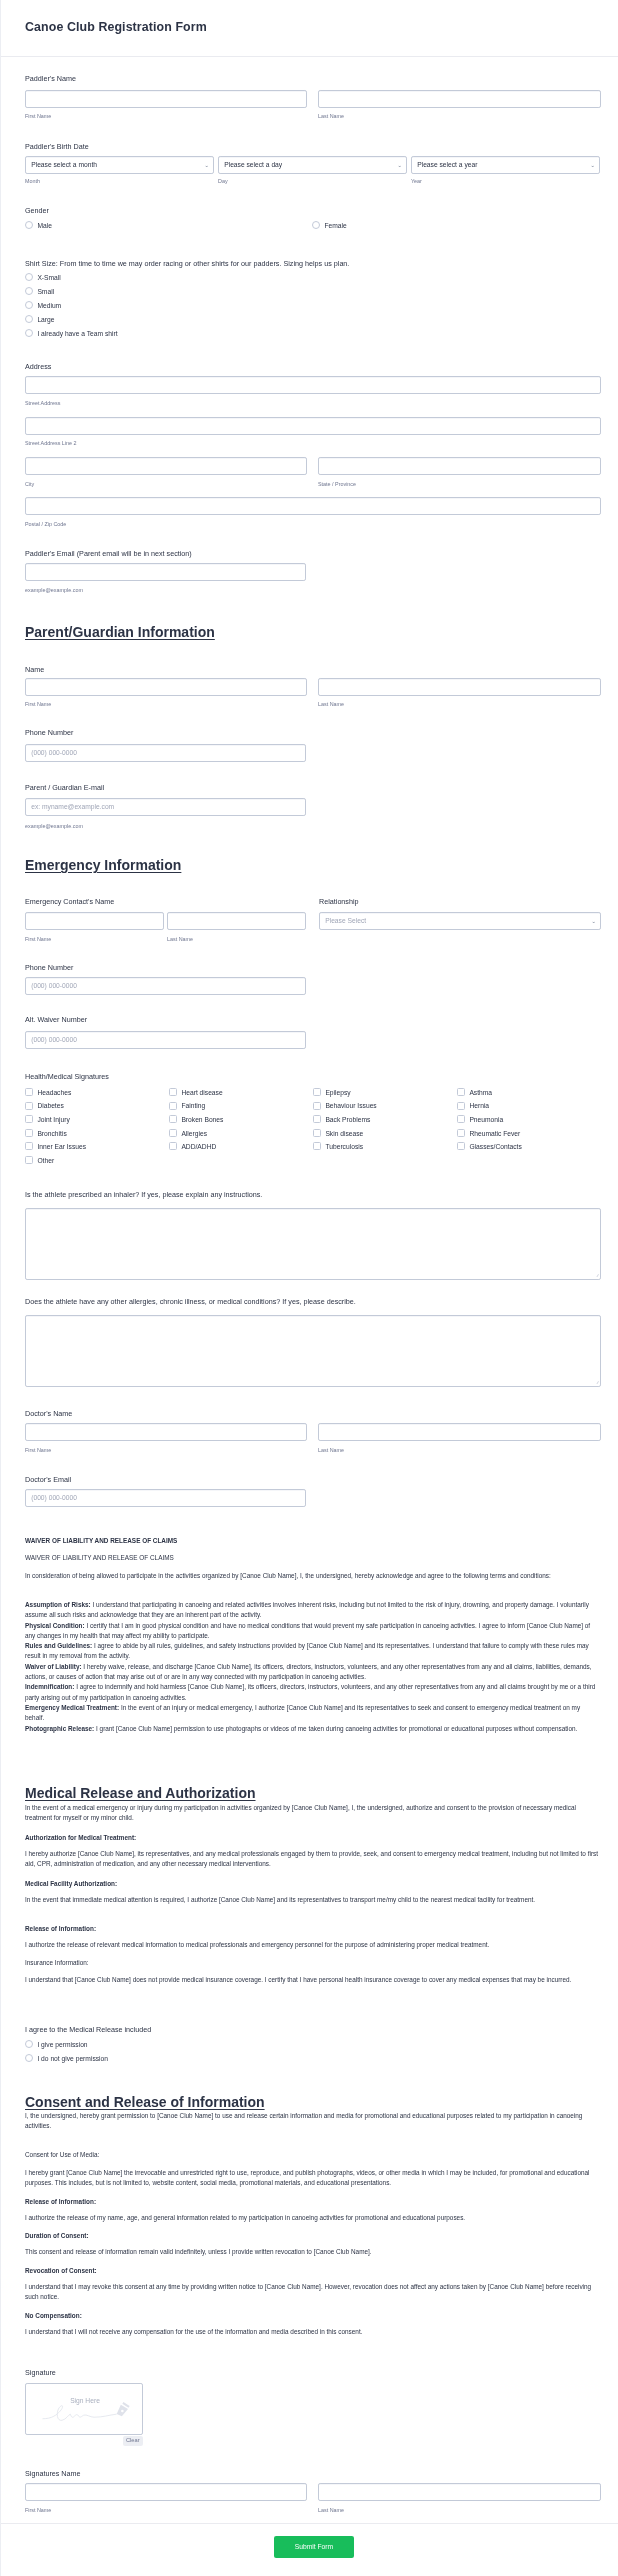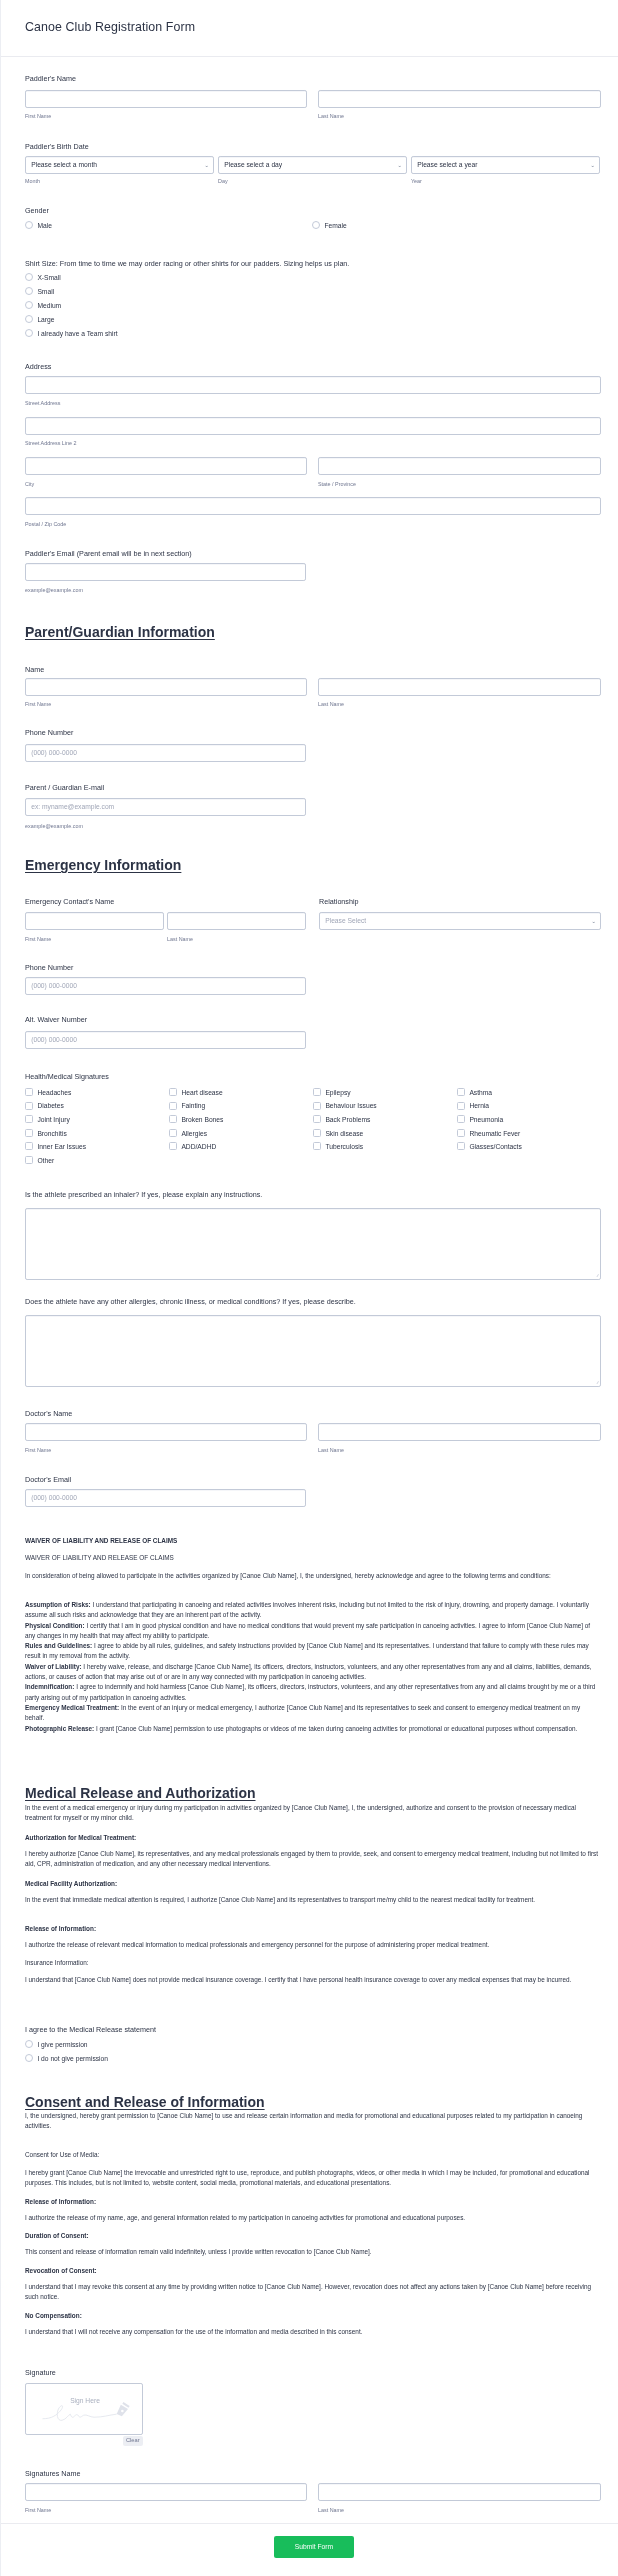--- a/index.html
+++ b/index.html
@@ -1,20 +1,20 @@
 <!DOCTYPE html>
 <html style="font-size:8.3px"><head>
 <meta charset="utf-8">
 <style>
   * { box-sizing: border-box; margin: 0; padding: 0; }
   html, body { width: 619px; background: #ffffff; }
   body { font-family: "Liberation Sans", sans-serif; color: #2c3345; position: relative; height: 2576px; overflow: hidden; }
   .page { position: relative; width: 619px; height: 2576px; border-left: 0.5px solid #eceef3; border-right: 0.5px solid #eceef3; }
   .abs { position: absolute; }
-  .title { left: 24px; top: 19.6px; font-size: 12.4px; font-weight: 400; color: #2c3345; letter-spacing: 0.1px; }
+  .title { left: 24px; top: 19.6px; font-size: 12.4px; font-weight: 700; color: #2c3345; letter-spacing: 0.1px; }
   .divider { left: 0; width: 619px; height: 0.5px; background: #eaebf0; }
   .label { font-size: 7.2px; color: #2c3345; font-weight: 500; }
   .sub { font-size: 5.4px; color: #6f7690; }
   .input { height: 17.5px; border: 0.5px solid #c3cad8; border-radius: 2.1px; background: #fff; font-size: 6.7px; color: #a0a6b7; padding: 0 5.2px; line-height: 16.5px; box-shadow: inset 0 0.5px 0 #eceef3; }
   .select { height: 17.5px; border: 0.5px solid #c3cad8; border-radius: 2.1px; background: #fff; font-size: 6.7px; color: #2c3345; padding: 0 5.2px; line-height: 16.5px; box-shadow: inset 0 0.5px 0 #eceef3; }
   .select.placeholder { color: #a0a6b7; }
   .chev { position: absolute; right: 4.1px; top: 0; font-size: 5.2px; color: #57647e; }
   .radio { width: 8.3px; height: 8.3px; border: 0.5px solid #c3cad8; border-radius: 50%; background: #fff; display: inline-block; vertical-align: middle; }
   .check { width: 8.3px; height: 8.3px; border: 0.5px solid #c3cad8; border-radius: 1.5px; background: #fff; display: inline-block; vertical-align: middle; }
   .opt { font-size: 6.7px; color: #2c3345; display: flex; align-items: center; gap: 4.1px; }
@@ -263,21 +263,21 @@
   <div class="abs para" style="left:24px;top:1803px">In the event of a medical emergency or injury during my participation in activities organized by [Canoe Club Name], I, the undersigned, authorize and consent to the provision of necessary medical treatment for myself or my minor child.</div>
   <div class="abs bold" style="left:24px;top:1834px">Authorization for Medical Treatment:</div>
   <div class="abs para" style="left:24px;top:1849px">I hereby authorize [Canoe Club Name], its representatives, and any medical professionals engaged by them to provide, seek, and consent to emergency medical treatment, including but not limited to first aid, CPR, administration of medication, and any other necessary medical interventions.</div>
   <div class="abs bold" style="left:24px;top:1880px">Medical Facility Authorization:</div>
   <div class="abs para" style="left:24px;top:1895px">In the event that immediate medical attention is required, I authorize [Canoe Club Name] and its representatives to transport me/my child to the nearest medical facility for treatment.</div>
   <div class="abs bold" style="left:24px;top:1925px">Release of Information:</div>
   <div class="abs para" style="left:24px;top:1940px">I authorize the release of relevant medical information to medical professionals and emergency personnel for the purpose of administering proper medical treatment.</div>
   <div class="abs para" style="left:24px;top:1958px">Insurance Information:</div>
   <div class="abs para" style="left:24px;top:1975px">I understand that [Canoe Club Name] does not provide medical insurance coverage. I certify that I have personal health insurance coverage to cover any medical expenses that may be incurred.</div>
 
-  <div class="abs label" style="left:24px;top:2025px">I agree to the Medical Release statement</div>
+  <div class="abs label" style="left:24px;top:2025px">I agree to the Medical Release included</div>
   <div class="abs opt" style="left:24px;top:2040px">
     <span class="radio"></span>
     <span>I give permission</span>
   </div>
   <div class="abs opt" style="left:24px;top:2054px">
     <span class="radio"></span>
     <span>I do not give permission</span>
   </div>
 
   <div class="abs sec-head" style="left:24px;top:2094px">Consent and Release of Information</div>

